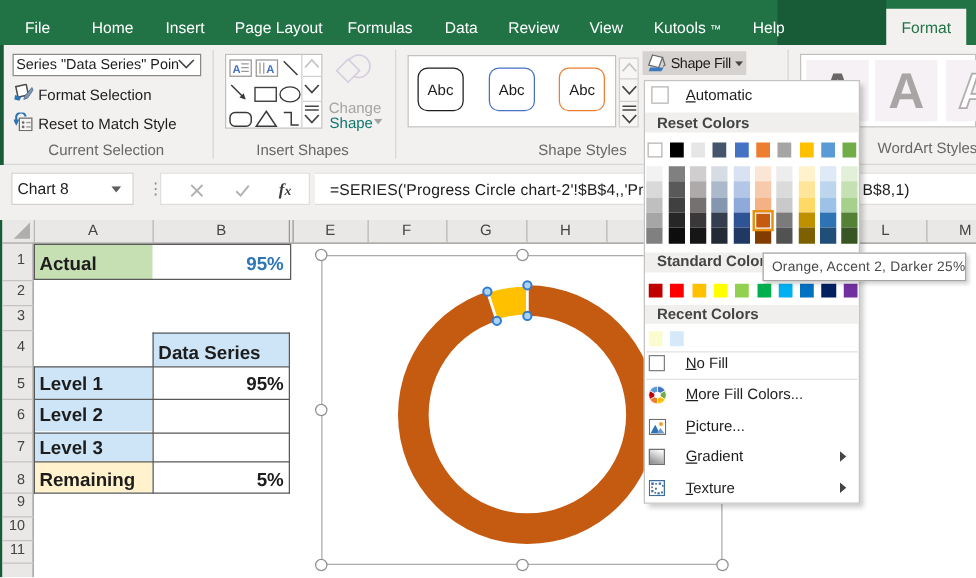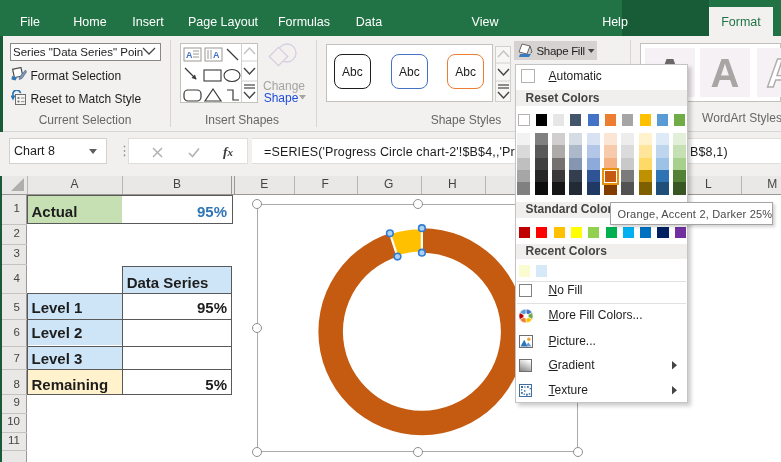--- a/index.html
+++ b/index.html
@@ -23,21 +23,23 @@
 <div id="page">
 
 <div class="a" style="left:0;top:0;width:781px;height:36px;background:#217346;"></div>
 <div class="a" style="left:622px;top:0;width:87px;height:36px;background:#185c37;"></div>
 <div class="a tab" style="left:30px;">File</div>
 <div class="a tab" style="left:90px;">Home</div>
 <div class="a tab" style="left:148px;">Insert</div>
 <div class="a tab" style="left:223px;">Page Layout</div>
 <div class="a tab" style="left:304px;">Formulas</div>
 <div class="a tab" style="left:369px;">Data</div>
+<div class="a tab" style="left:427px;">Review</div>
 <div class="a tab" style="left:485px;">View</div>
+<div class="a tab" style="left:550px;">Kutools <span style="font-size:9px;">™</span></div>
 <div class="a tab" style="left:615px;">Help</div>
 <div class="a" style="left:709px;top:7px;width:64px;height:29px;background:#f3f1f0;"></div>
 <div class="a tab" style="left:741px;color:#217346;line-height:31px;top:7px;">Format</div>
 
 <div class="a" style="left:0;top:36px;width:781px;height:96px;background:#f3f1f0;"></div>
 <div class="a" style="left:0;top:131px;width:781px;height:1px;background:#d8d6d3;"></div>
 
 <div class="a" style="left:0;top:36px;width:3px;height:426px;background:#185c37;"></div>
 
 <div class="a" style="left:10px;top:42.5px;width:151px;height:18px;background:#fff;border:1px solid #8a8886;box-sizing:border-box;"></div>
@@ -105,21 +107,21 @@
   <line x1="2" y1="41" x2="13" y2="41" stroke="#444" stroke-width="1.2"></line>
   <line x1="2" y1="44" x2="13" y2="44" stroke="#444" stroke-width="1.2"></line>
   <polyline points="2,48 7.5,54 13,48" fill="none" stroke="#444" stroke-width="1.4"></polyline>
 </svg>
 
 <svg class="a" style="left:267px;top:43px;" width="32" height="26">
   <circle cx="20" cy="10" r="9" fill="none" stroke="#d5cede" stroke-width="1.3"></circle>
   <rect x="5" y="7" width="13" height="13" fill="#f3f1f0" stroke="#d5cede" stroke-width="1.3" transform="rotate(45 11.5 13.5)"></rect>
 </svg>
 <div class="a" style="left:284px;top:79px;font-size:12px;color:#a6a4a2;transform:translateX(-50%);">Change</div>
-<div class="a" style="left:281px;top:91px;font-size:12px;color:#1d4ed8;transform:translateX(-50%);">Shape</div>
+<div class="a" style="left:281px;top:91px;font-size:12px;color:#0f766e;transform:translateX(-50%);">Shape</div>
 <svg class="a" style="left:299px;top:95px;" width="8" height="5">
       <path d="M0,0 L7,0 L3.5,4.5 Z" fill="#a6a4a2"></path>
     </svg>
 <div class="a glab" style="left:242px;top:112.5px;">Insert Shapes</div>
 
 <div class="a sep" style="left:315.6px;"></div>
 
 <div class="a" style="left:325.5px;top:43.9px;width:167.6px;height:58.3px;background:#fff;border:1px solid #c3c1bd;box-sizing:border-box;"></div>
 <div class="a" style="left:333.9px;top:54.3px;width:37px;height:35px;border:1.2px solid #1d1d1d;border-radius:8px;box-sizing:border-box;"></div>
 <div class="a" style="left:390.8px;top:54.3px;width:37px;height:35px;border:1.2px solid #4472c4;border-radius:8px;box-sizing:border-box;"></div>

